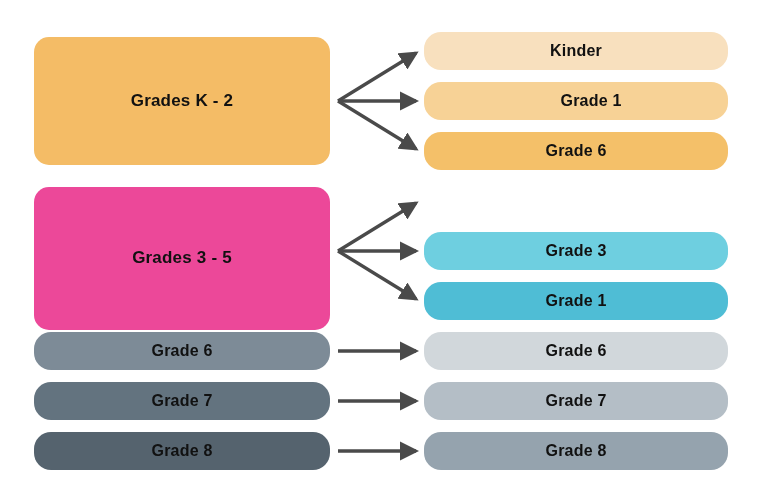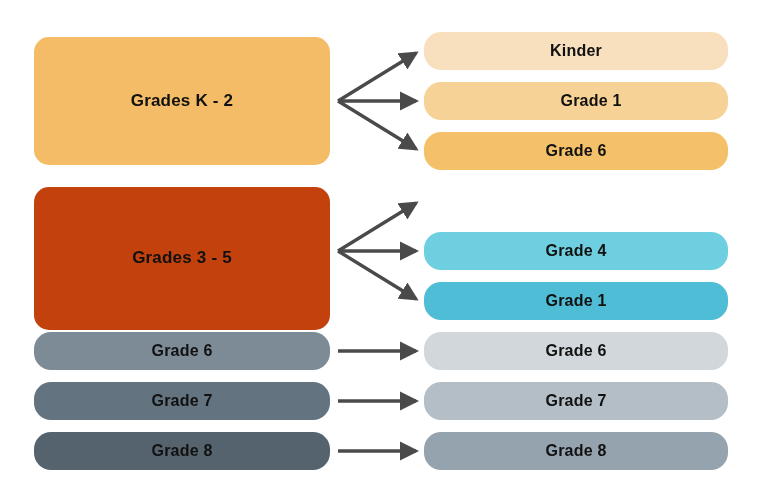--- a/index.html
+++ b/index.html
@@ -73,36 +73,36 @@
       <line x1="338" y1="251" x2="416" y2="299" stroke="#4A4A4A" stroke-width="3.4" marker-end="url(#head)"></line>
     </g>
 
     <line x1="338" y1="351" x2="416" y2="351" stroke="#4A4A4A" stroke-width="3.4" marker-end="url(#head)"></line>
     <line x1="338" y1="401" x2="416" y2="401" stroke="#4A4A4A" stroke-width="3.4" marker-end="url(#head)"></line>
     <line x1="338" y1="451" x2="416" y2="451" stroke="#4A4A4A" stroke-width="3.4" marker-end="url(#head)"></line>
   </svg>
 
   <div class="node group-node left-col" style="top: 37px; height: 128px; background-color: rgb(244, 188, 102); color: rgb(17, 17, 17);">Grades K - 2</div>
 
-  <div class="node group-node left-col" style="top: 187px; height: 143px; background-color: #c2410c; color: rgb(17, 17, 17);">Grades 3 - 5</div>
+  <div class="node group-node left-col" style="top: 187px; height: 143px; background-color: #ec4899; color: rgb(17, 17, 17);">Grades 3 - 5</div>
 
   <div class="node grade-node left-col row-h" style="top: 332px; background-color: rgb(125, 139, 151); color: rgb(17, 17, 17);">Grade 6</div>
 
   <div class="node grade-node left-col row-h" style="top: 382px; background-color: rgb(99, 115, 127); color: rgb(17, 17, 17);">Grade 7</div>
 
   <div class="node grade-node left-col row-h" style="top: 432px; background-color: rgb(85, 99, 110); color: rgb(17, 17, 17);">Grade 8</div>
 
   <div class="node grade-node right-col row-h" style="top: 32px; background-color: rgb(248, 224, 190); color: rgb(17, 17, 17);">Kinder</div>
 
   <div class="node grade-node right-col row-h" style="top: 82px; background-color: rgb(247, 210, 150); color: rgb(17, 17, 17); padding-left: 30px;">Grade 1</div>
 
   <div class="node grade-node right-col row-h" style="top: 132px; background-color: rgb(244, 192, 105); color: rgb(17, 17, 17);">Grade 6</div>
 
 
-  <div class="node grade-node right-col row-h" style="top: 232px; background-color: rgb(110, 207, 224); color: rgb(17, 17, 17);">Grade 4</div>
+  <div class="node grade-node right-col row-h" style="top: 232px; background-color: rgb(110, 207, 224); color: rgb(17, 17, 17);">Grade 3</div>
 
   <div class="node grade-node right-col row-h" style="top: 282px; background-color: rgb(79, 189, 213); color: rgb(17, 17, 17);">Grade 1</div>
 
   <div class="node grade-node right-col row-h" style="top: 332px; background-color: rgb(209, 215, 219); color: rgb(17, 17, 17);">Grade 6</div>
 
   <div class="node grade-node right-col row-h" style="top: 382px; background-color: rgb(180, 190, 198); color: rgb(17, 17, 17);">Grade 7</div>
 
   <div class="node grade-node right-col row-h" style="top: 432px; background-color: rgb(149, 163, 174); color: rgb(17, 17, 17);">Grade 8</div>
 
 </div>

